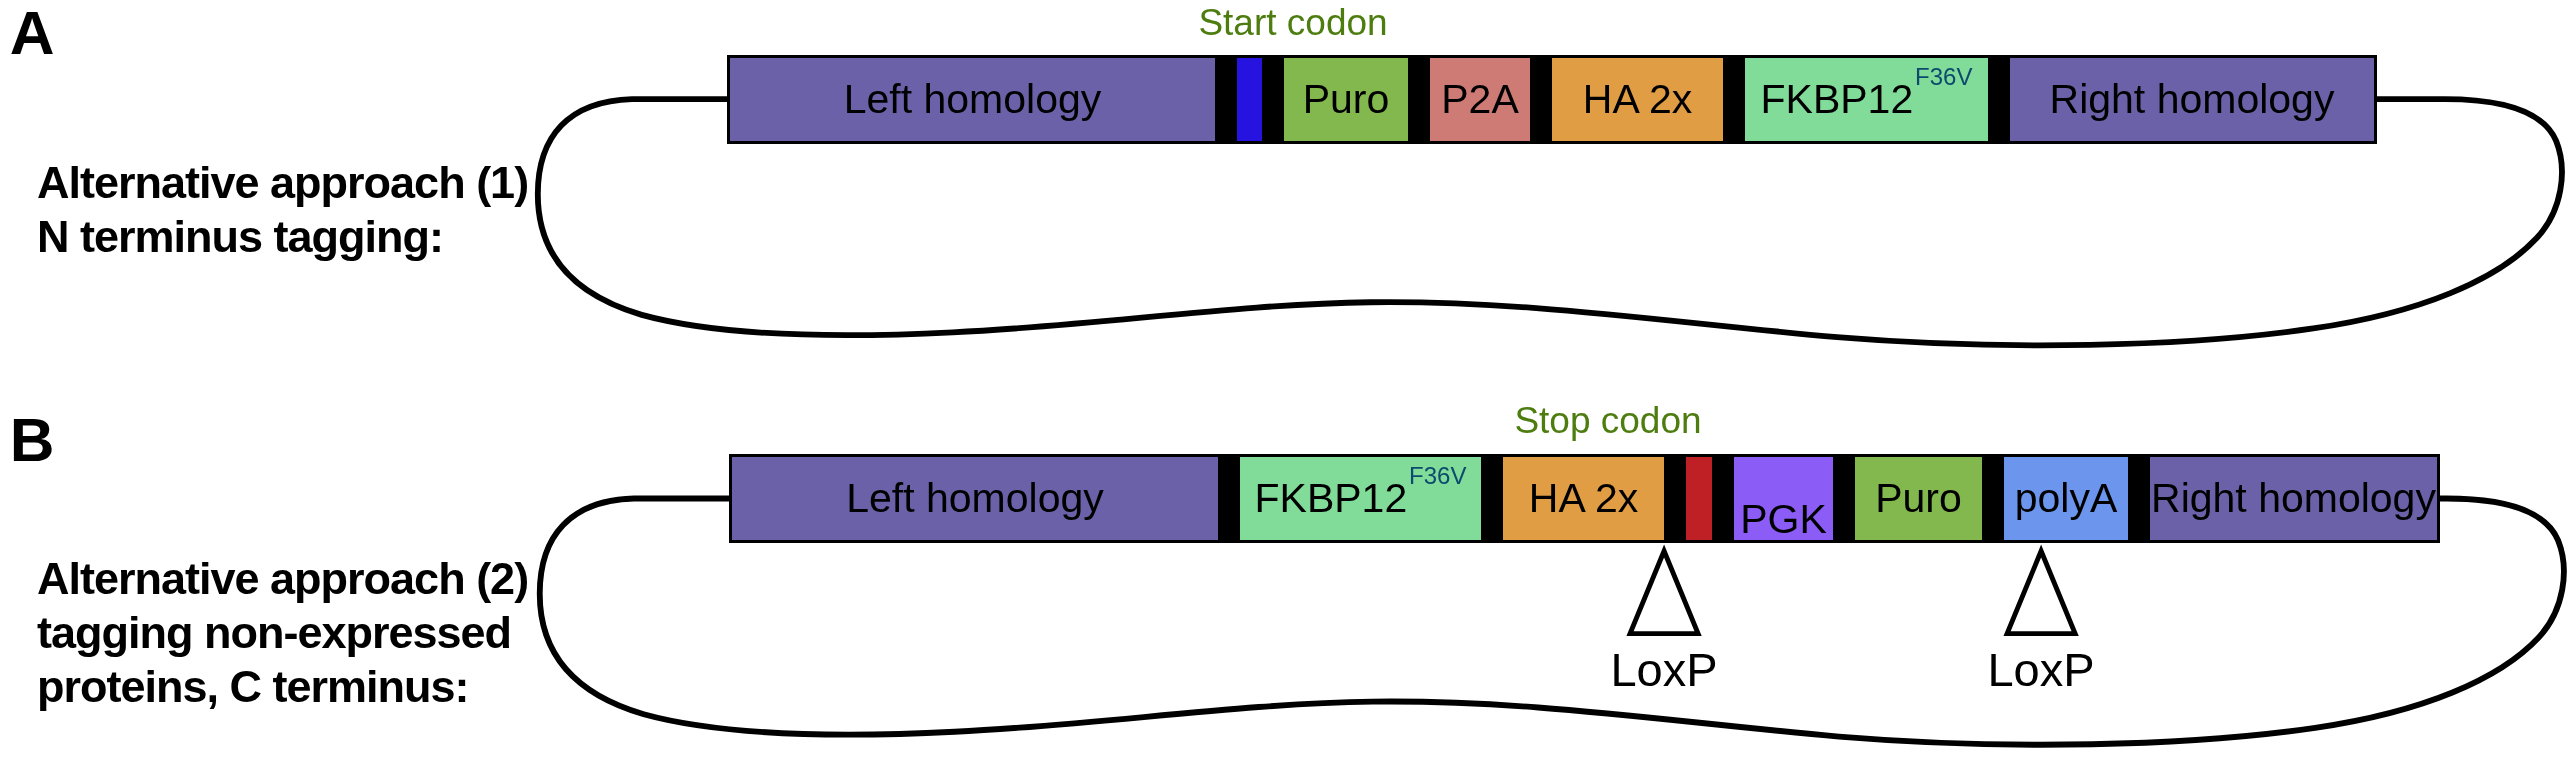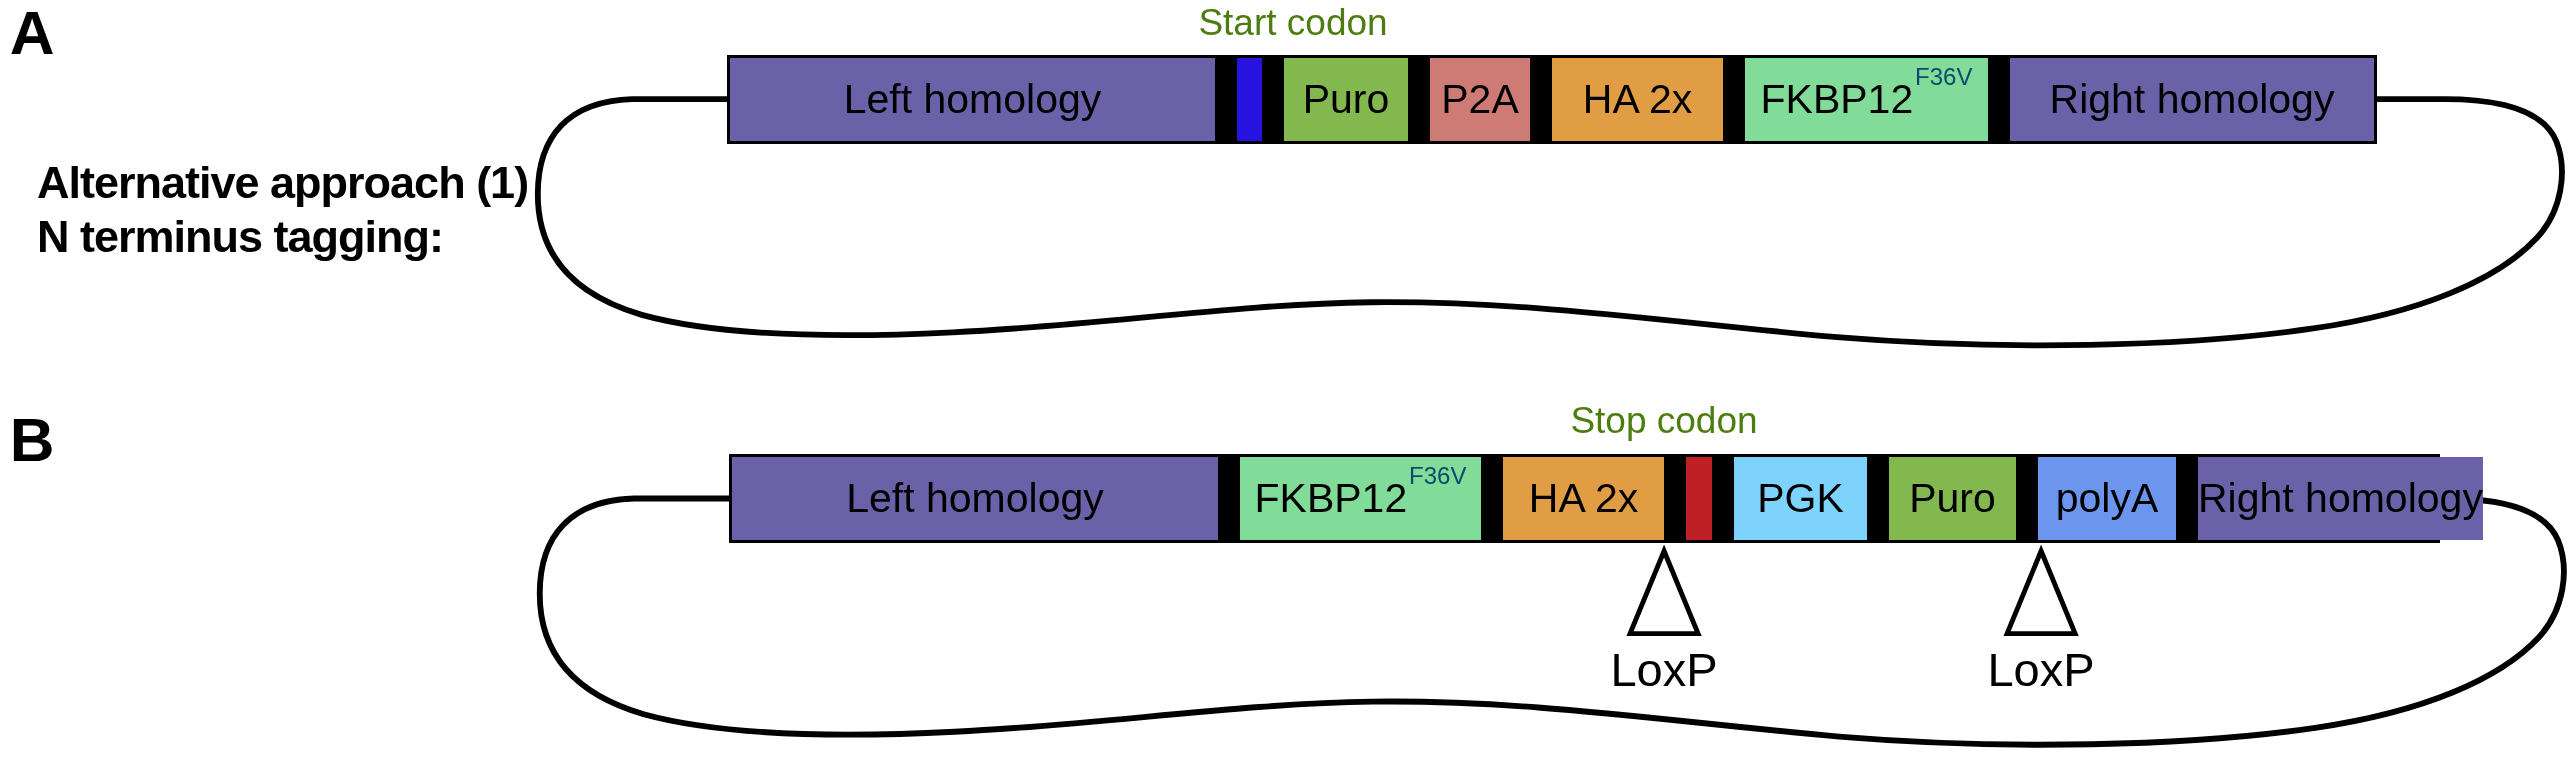--- a/index.html
+++ b/index.html
@@ -40,21 +40,21 @@
   .caption-a { top: 156px; }
   .caption-b { top: 552px; }
   .codon-label {
     position: absolute;
     transform: translateX(-50%);
     font-size: 37px;
     color: #4d7c0f;
     white-space: nowrap;
   }
   .codon-a { left: 1293px; top: 1.9px; }
-  .codon-b { left: 1664px; top: 400px; }
+  .codon-b { left: 1608px; top: 400px; }
   .bar {
     position: absolute;
     box-sizing: border-box;
     background: #000;
     border: 3.9px solid #000;
     display: flex;
     gap: 22px;
     height: 89px;
   }
   .bar-a { left: 727px; top: 55px;  width: 1650px; }
@@ -155,42 +155,47 @@
         <span class="seg-label">FKBP12</span>
         <span class="seg-sup">F36V</span>
       </div>
       <div class="segment grow" style="background: rgb(106, 97, 168);">
         <span class="seg-label">Right homology</span>
       </div>
     </div>
 
   <div class="panel-label panel-label-b">B</div>
 
+  <div class="caption caption-b">
+    <div>Alternative approach (2)</div>
+    <div>tagging non-expressed</div>
+    <div>proteins, C terminus:</div>
+  </div>
 
   <div class="codon-label codon-b">Stop codon</div>
 
   <div class="bar bar-b">
       <div class="segment" style="background: rgb(106, 97, 168); width: 486px;">
         <span class="seg-label">Left homology</span>
       </div>
       <div class="segment" style="background: rgb(128, 220, 152); width: 241px;">
         <span class="seg-label">FKBP12</span>
         <span class="seg-sup">F36V</span>
       </div>
       <div class="segment" style="background: rgb(224, 157, 68); width: 161px;">
         <span class="seg-label">HA 2x</span>
       </div>
       <div class="segment" style="background: rgb(191, 32, 38); width: 26px;"></div>
-      <div class="segment" style="background: #7dd3fc; width: 133px;">
+      <div class="segment" style="background: #8b5cf6; width: 99px; align-items: flex-end;">
         <span class="seg-label">PGK</span>
       </div>
       <div class="segment" style="background: rgb(130, 184, 77); width: 127px;">
         <span class="seg-label">Puro</span>
       </div>
-      <div class="segment" style="background: rgb(108, 150, 238); width: 138px;">
+      <div class="segment" style="background: rgb(108, 150, 238); width: 124px;">
         <span class="seg-label">polyA</span>
       </div>
       <div class="segment grow" style="background: rgb(106, 97, 168);">
         <span class="seg-label">Right homology</span>
       </div>
     </div>
 
   <div class="loxp-label loxp-1">LoxP</div>
   <div class="loxp-label loxp-2">LoxP</div>
 

